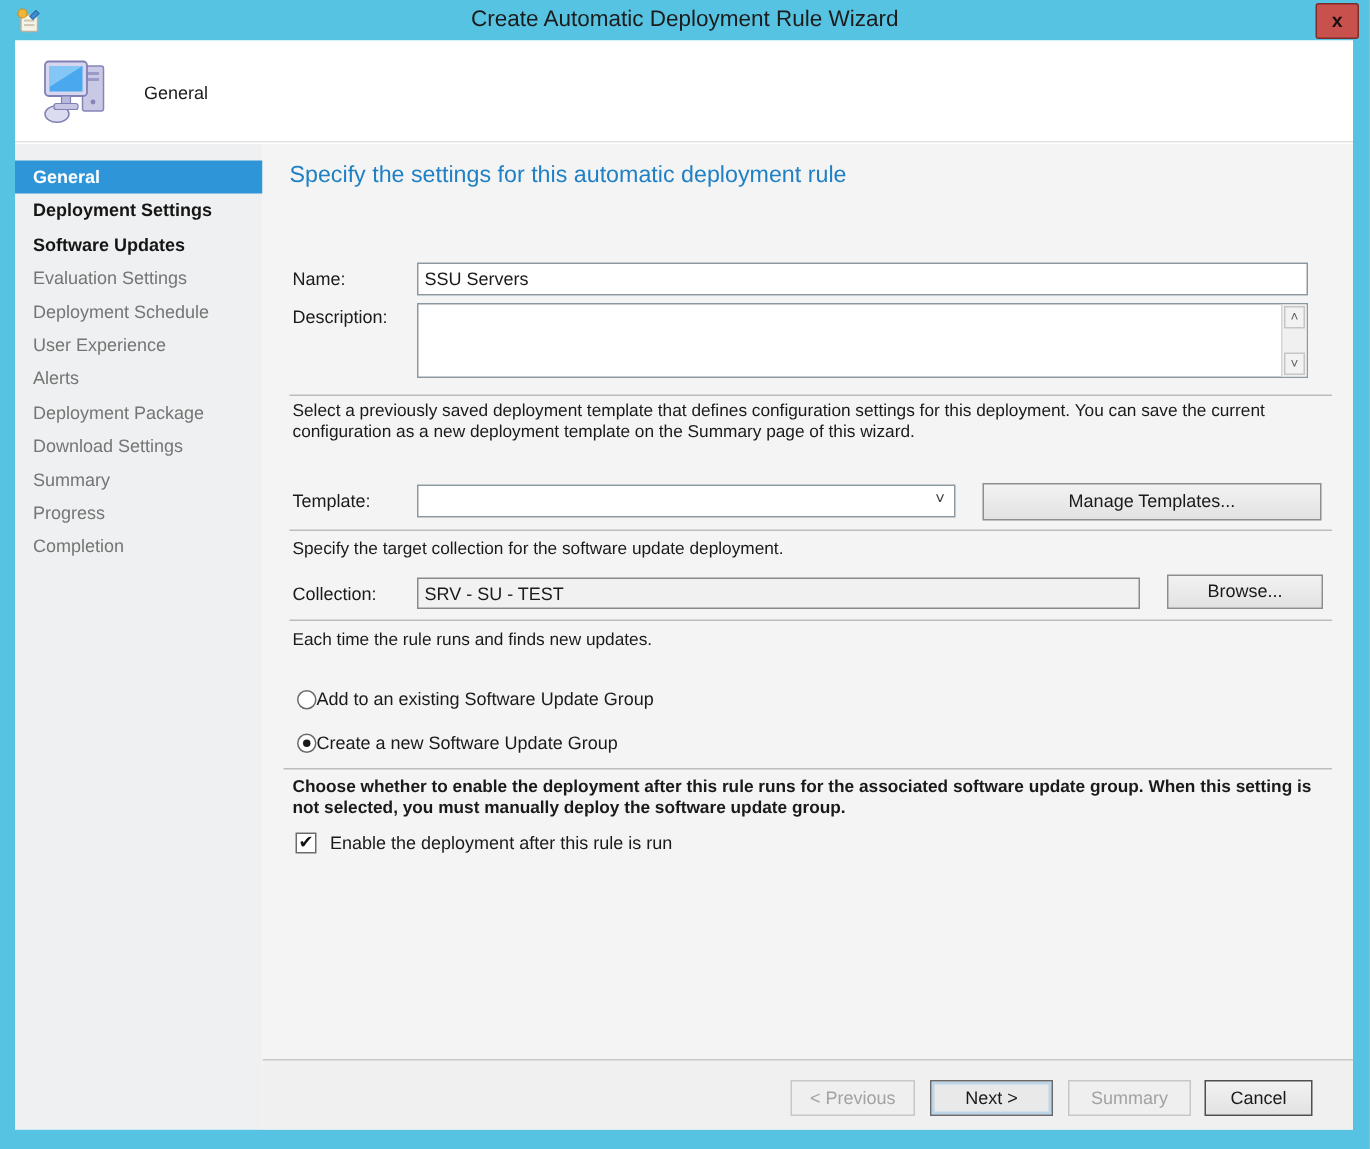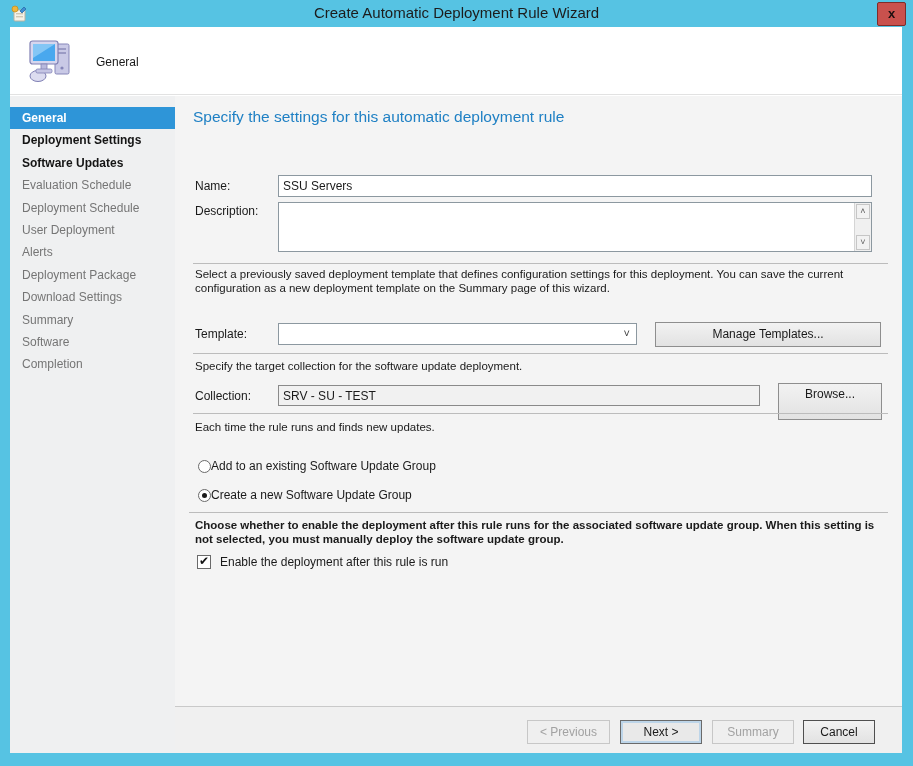--- a/index.html
+++ b/index.html
@@ -114,21 +114,21 @@
   
   .footer { position:absolute; left:0; right:0; top:610px; bottom:0;
     background:#f0f0f0; border-top:1px solid #c9c9c9; }
   .footer .btn { top:13px; height:24px; line-height:22px; }
   .btn-previous { left:352px; width:83px; }
   .btn-next     { left:445px; width:82px; }
   .btn-summary  { left:537px; width:82px; }
   .btn-cancel   { left:628px; width:72px; }
 
   .manage-btn { left:480px; top:226px; width:226px; height:25px; line-height:23px; }
-  .browse-btn { left:603px; top:287px; width:104px; height:37px; line-height:21px; }
+  .browse-btn { left:603px; top:287px; width:104px; height:23px; line-height:21px; }
 </style>
 </head>
 <body>
 
 <div class="window">
 
   <div class="titlebar">
     <svg class="titlebar-icon" viewBox="0 0 17 17">
       <rect x="3" y="5" width="11" height="11" rx="1" fill="#f5f2e8" stroke="#b9b2a0" stroke-width="1"></rect>
       <rect x="5" y="8" width="7" height="1.4" fill="#cfc8b4"></rect>
@@ -159,28 +159,28 @@
       </svg>
       <div class="header-label">General</div>
     </div>
 
     <div class="main">
 
       <div class="sidebar">
         <div class="nav-item state-current">General</div>
         <div class="nav-item state-enabled">Deployment Settings</div>
         <div class="nav-item state-enabled">Software Updates</div>
-        <div class="nav-item state-disabled">Evaluation Schedule</div>
+        <div class="nav-item state-disabled">Evaluation Settings</div>
         <div class="nav-item state-disabled">Deployment Schedule</div>
-        <div class="nav-item state-disabled">User Deployment</div>
+        <div class="nav-item state-disabled">User Experience</div>
         <div class="nav-item state-disabled">Alerts</div>
         <div class="nav-item state-disabled">Deployment Package</div>
         <div class="nav-item state-disabled">Download Settings</div>
         <div class="nav-item state-disabled">Summary</div>
-        <div class="nav-item state-disabled">Software</div>
+        <div class="nav-item state-disabled">Progress</div>
         <div class="nav-item state-disabled">Completion</div>
       </div>
 
       <div class="content">
 
         <div class="page-title">Specify the settings for this automatic deployment rule</div>
 
         <div class="flabel" style="left:20px; top:83px;">Name:</div>
         <input class="textbox" style="left: 103px; top: 79px; width: 594px; height: 22px;" value="SSU Servers">
 

